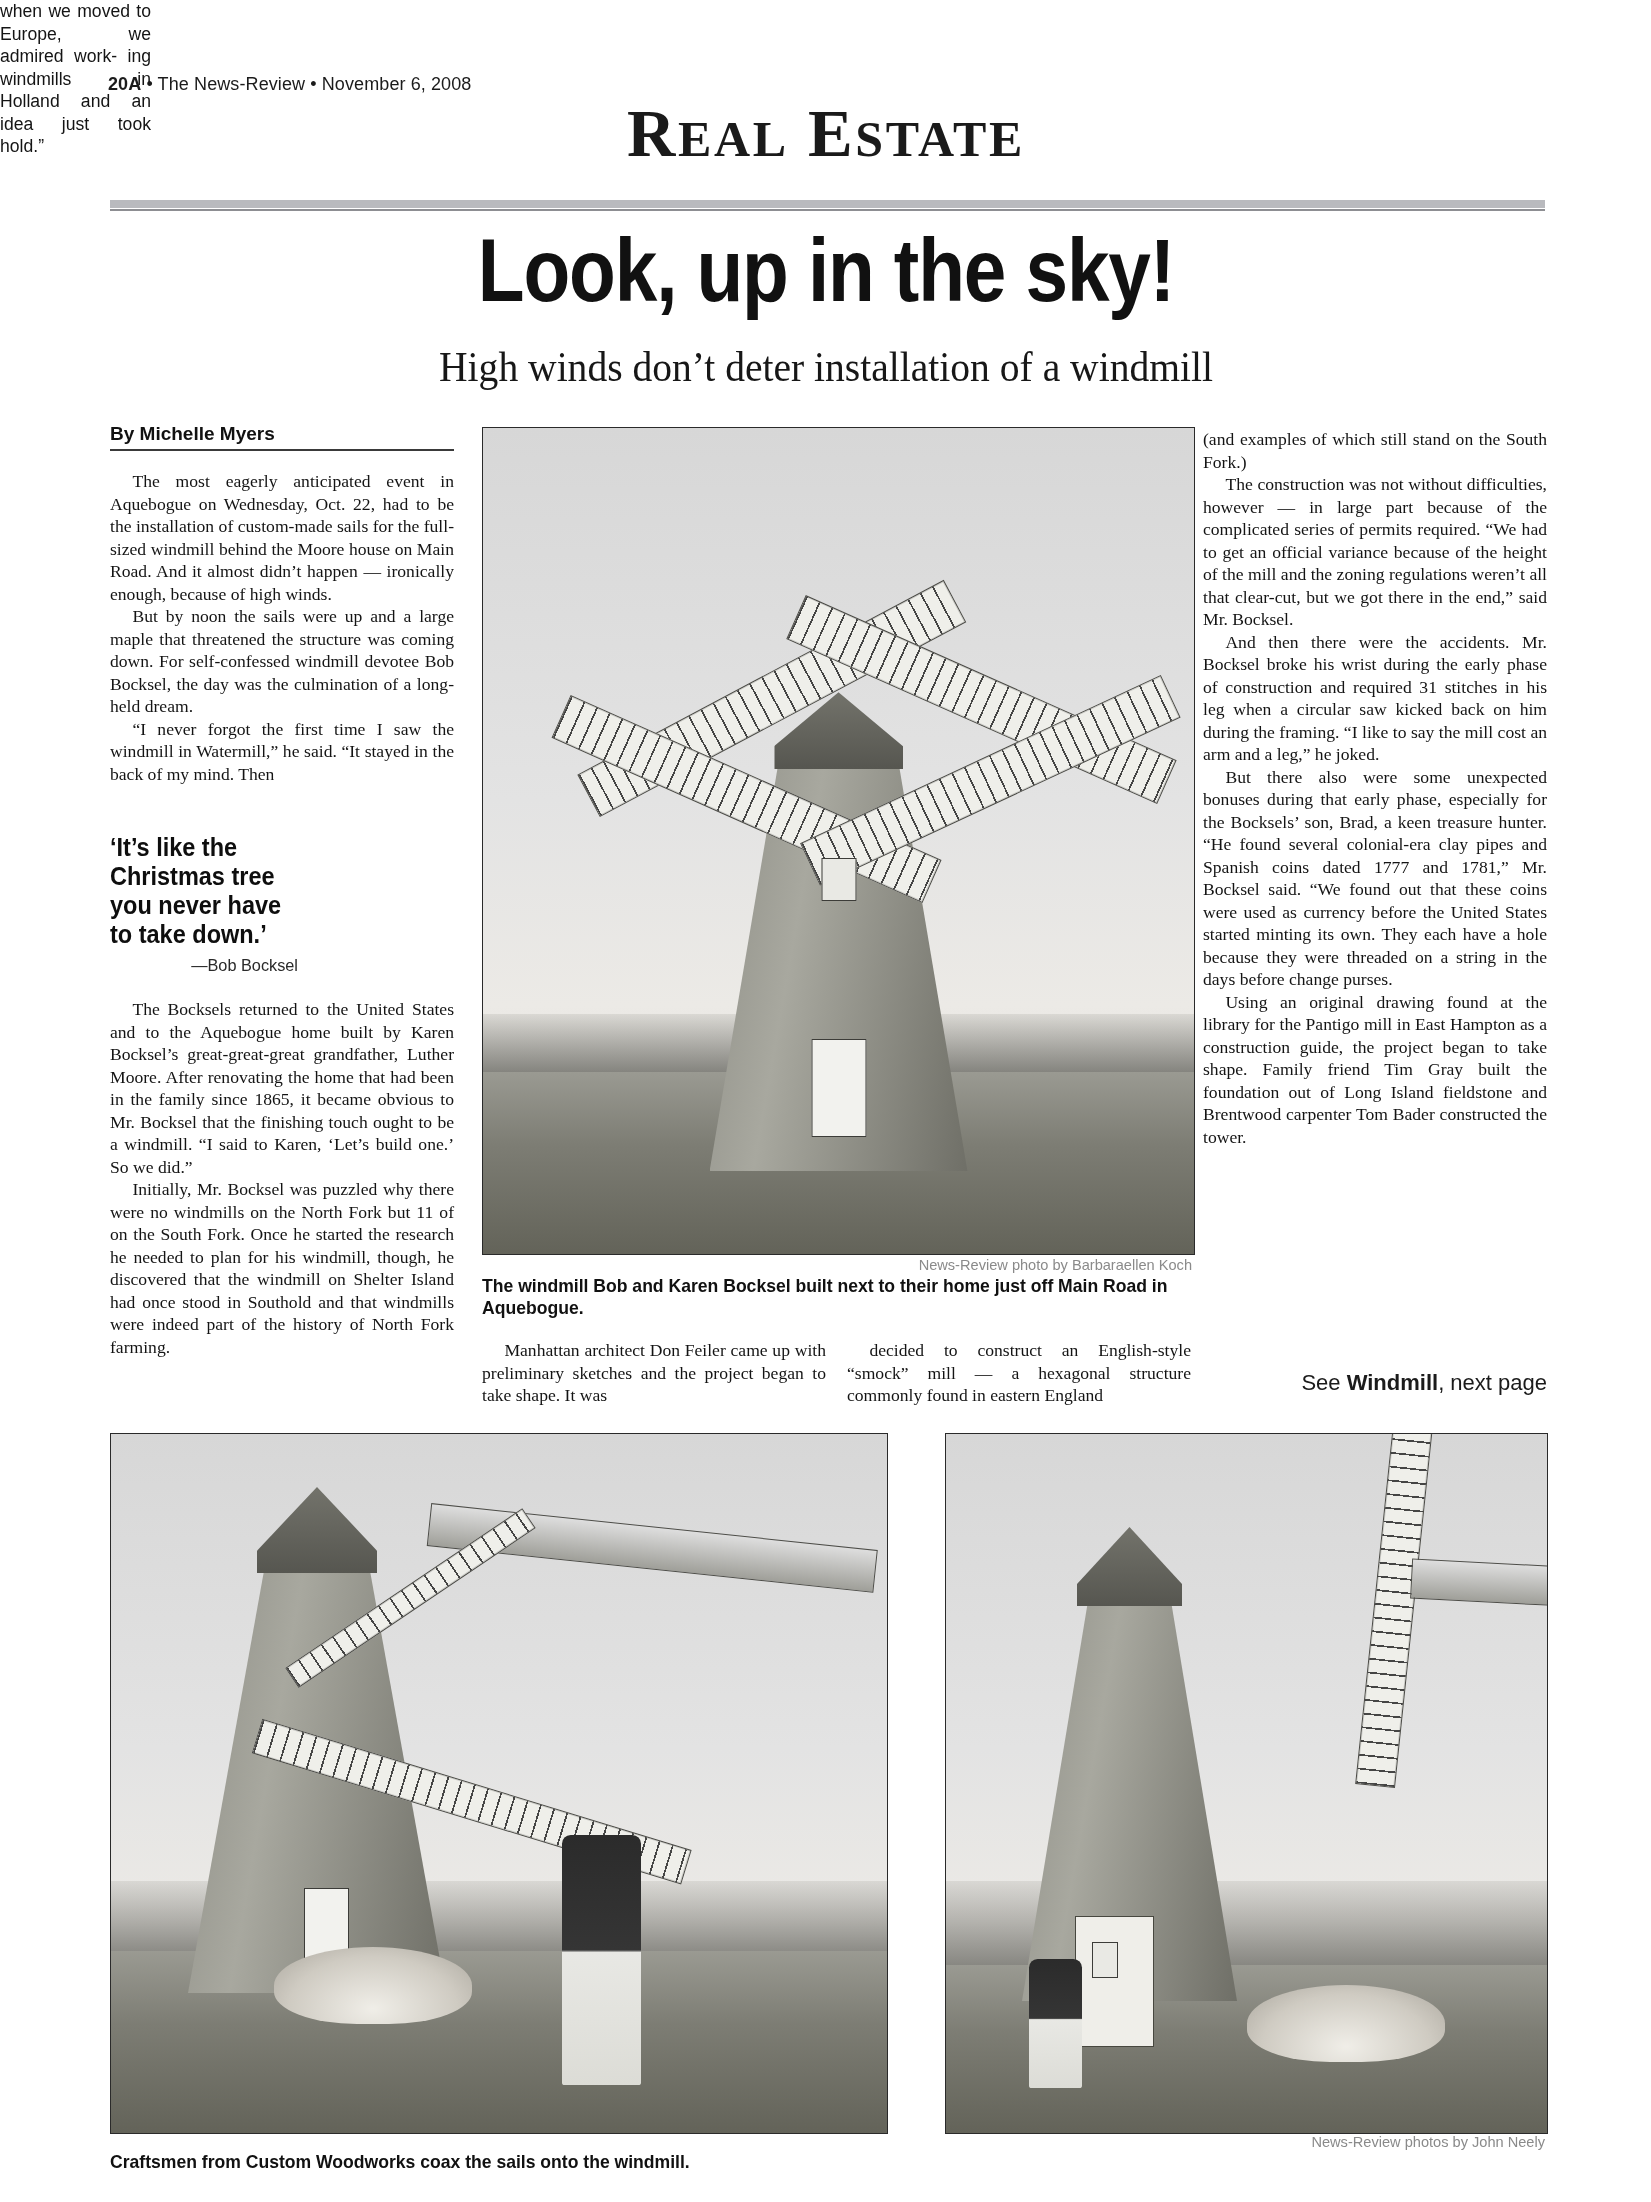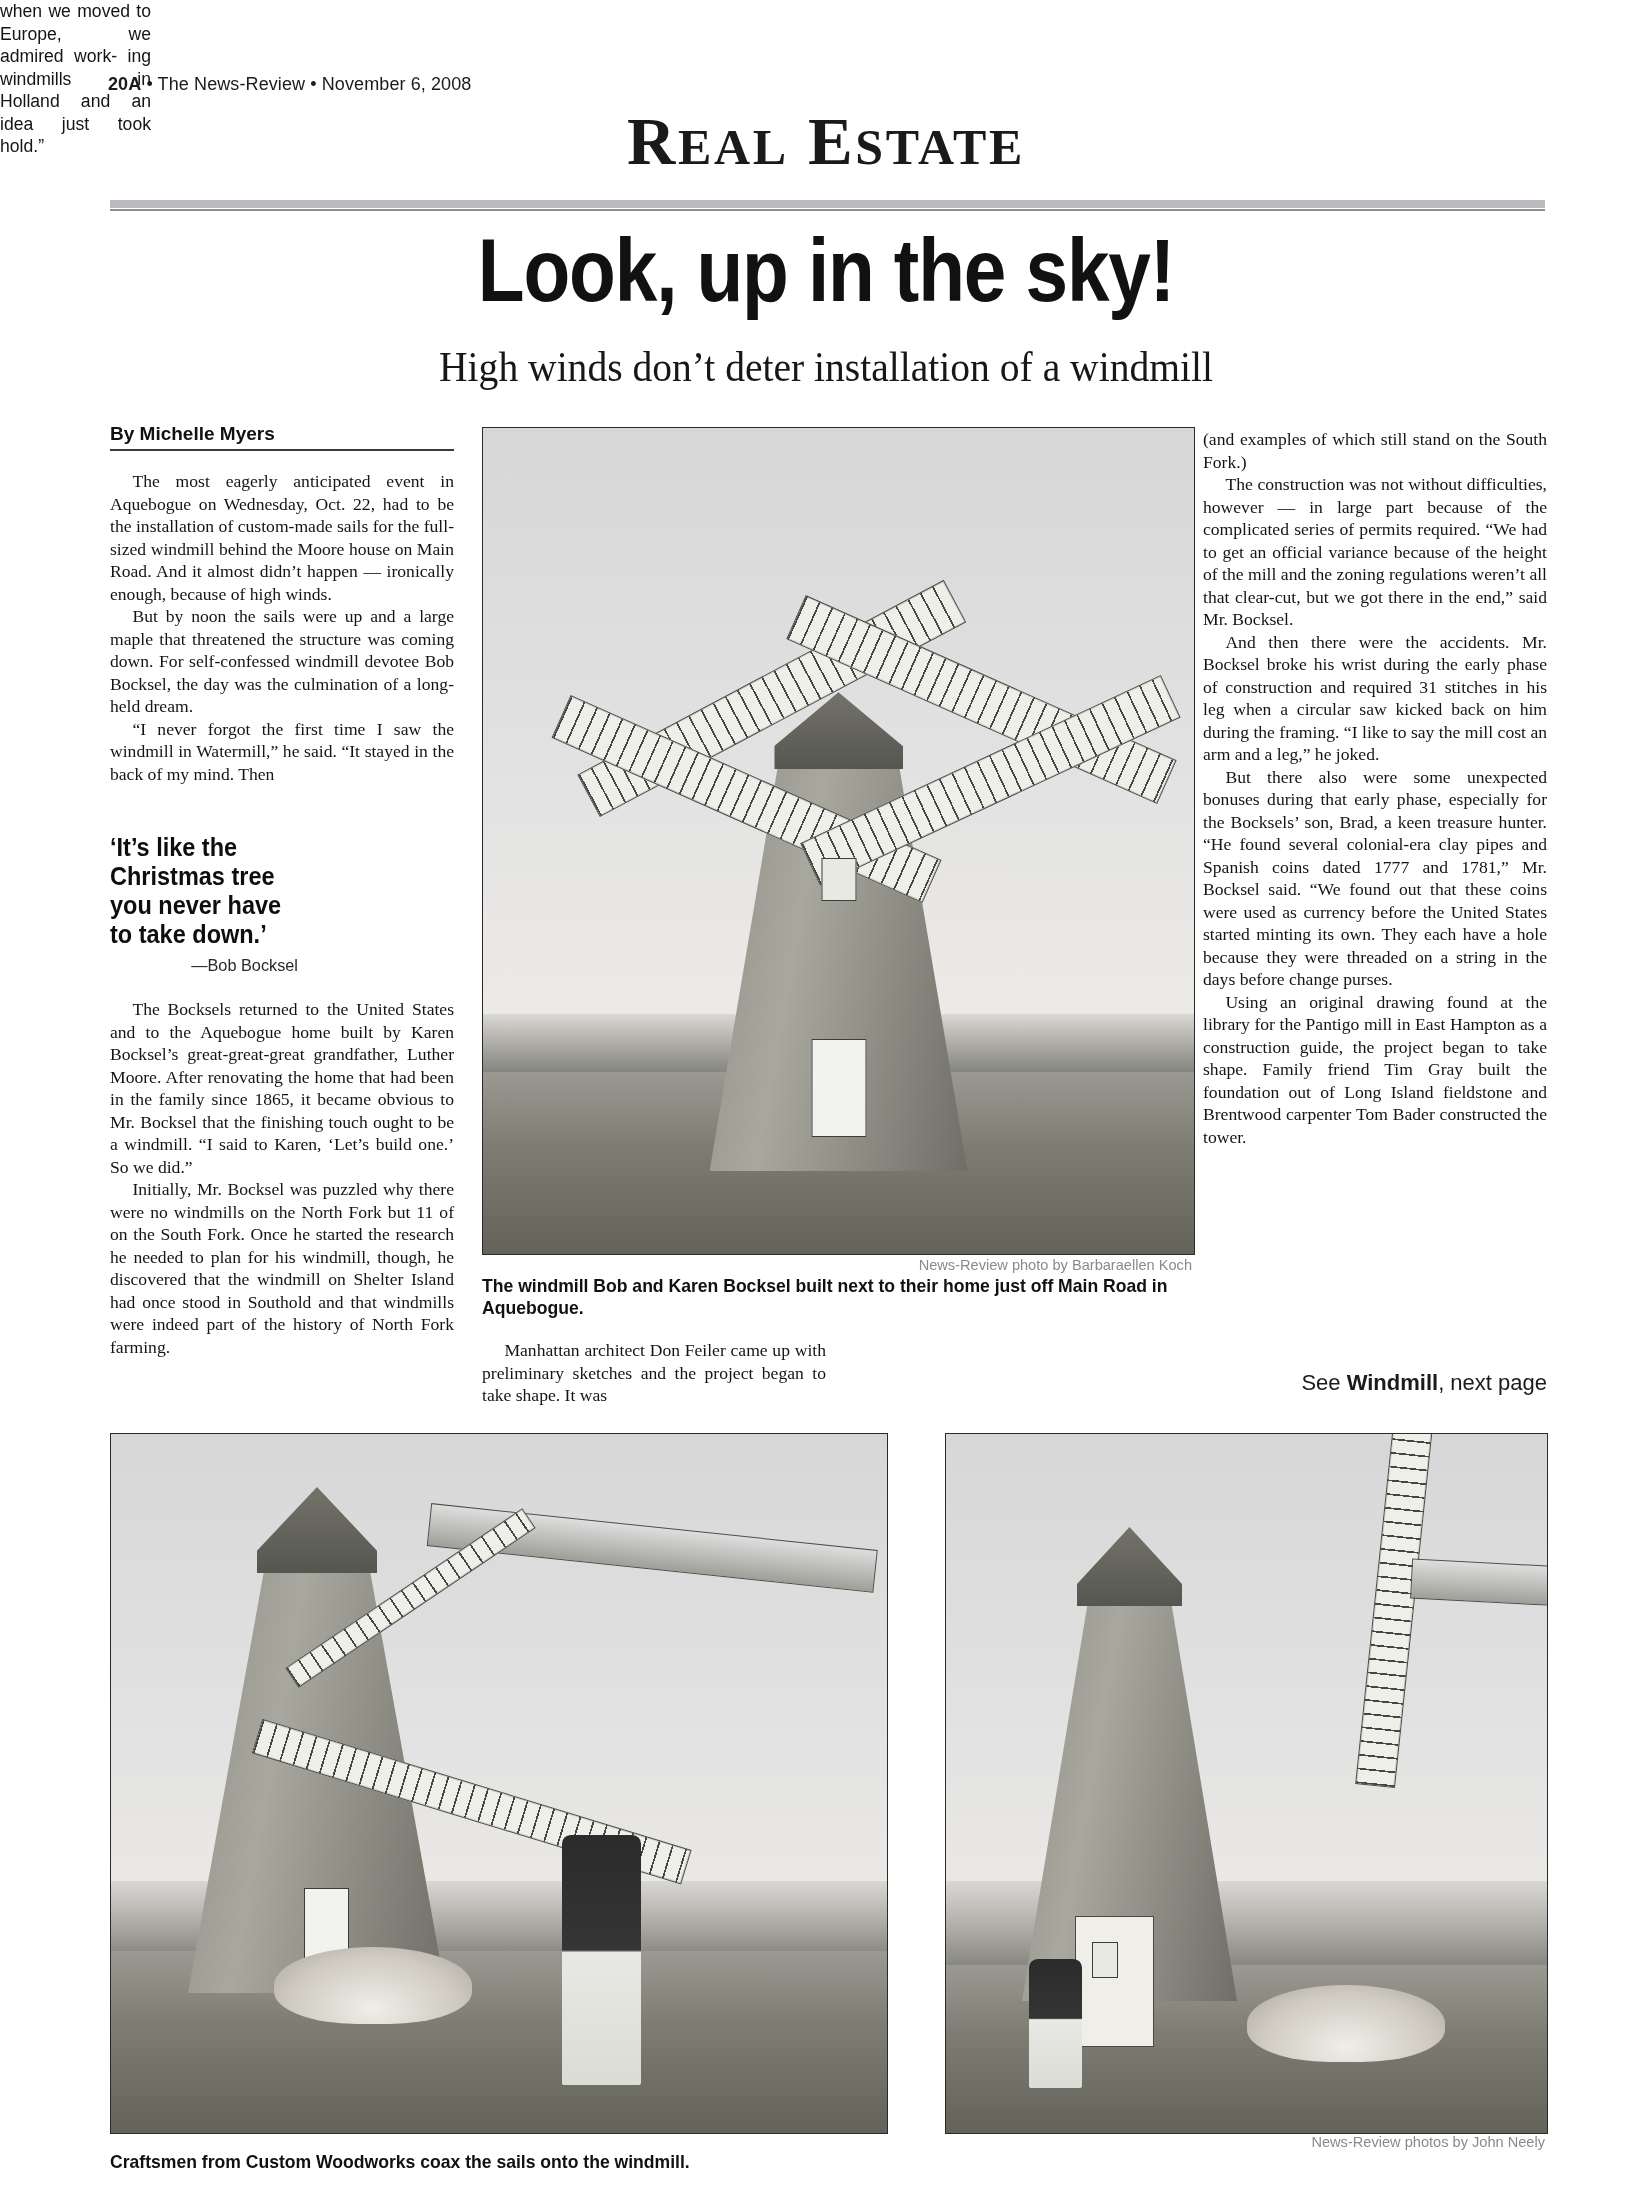--- a/index.html
+++ b/index.html
@@ -14,21 +14,21 @@
   
   .folio{
     position:absolute;left:108px;top:74px;
     font-family:"Liberation Sans", sans-serif;
     font-size:18px;letter-spacing:0.1px;color:#1b1b1b;white-space:nowrap;
   }
   .folio b{font-weight:700;}
 
   
   .masthead{
-    position:absolute;left:0;top:108px;width:1652px;text-align:center;
+    position:absolute;left:0;top:100px;width:1652px;text-align:center;
     font-family:"Liberation Serif", serif;
     font-weight:700;
     font-size:67px;
     letter-spacing:2.6px;
     color:#1a1a1a;
     line-height:1;
   }
   .masthead .cap{font-size:67px;}
   .masthead .sc{font-size:50px;}
   .rule-thick{
@@ -231,20 +231,23 @@
 
     <div class="win" style="left:50%;top:52%;width:33px;height:41px;transform:translateX(-50%);"></div>
     <div class="door" style="left:50%;top:74%;width:53px;height:96px;transform:translateX(-50%);"></div>
   </div>
   <div class="credit" id="credit-main">News-Review photo by Barbaraellen Koch</div>
   <div class="caption" id="caption-main">The windmill Bob and Karen Bocksel built next to their home just off Main Road in Aquebogue.</div>
 
   <div class="capcol" id="capcol-a">
     <p>Manhattan architect Don Feiler came up with preliminary sketches and the project began to take shape. It was</p>
   </div>
+  <div class="capcol" id="capcol-b">
+    <p class="noind">decided to construct an English-style “smock” mill — a hexagonal structure commonly found in eastern England</p>
+  </div>
 
   <div class="col" id="col3">
     <p class="noind">(and examples of which still stand on the South Fork.)</p>
     <p>The construction was not without difficulties, however — in large part because of the complicated series of permits required. “We had to get an official variance because of the height of the mill and the zoning regulations weren’t all that clear-cut, but we got there in the end,” said Mr. Bocksel.</p>
     <p>And then there were the accidents. Mr. Bocksel broke his wrist during the early phase of construction and required 31 stitches in his leg when a circular saw kicked back on him during the framing. “I like to say the mill cost an arm and a leg,” he joked.</p>
     <p>But there also were some unexpected bonuses during that early phase, especially for the Bocksels’ son, Brad, a keen treasure hunter. “He found several colonial-era clay pipes and Spanish coins dated 1777 and 1781,” Mr. Bocksel said. “We found out that these coins were used as currency before the United States started minting its own. They each have a hole because they were threaded on a string in the days before change purses.</p>
     <p>Using an original drawing found at the library for the Pantigo mill in East Hampton as a construction guide, the project began to take shape. Family friend Tim Gray built the foundation out of Long Island fieldstone and Brentwood carpenter Tom Bader constructed the tower.</p>
   </div>
 
   <div class="jumpline">

